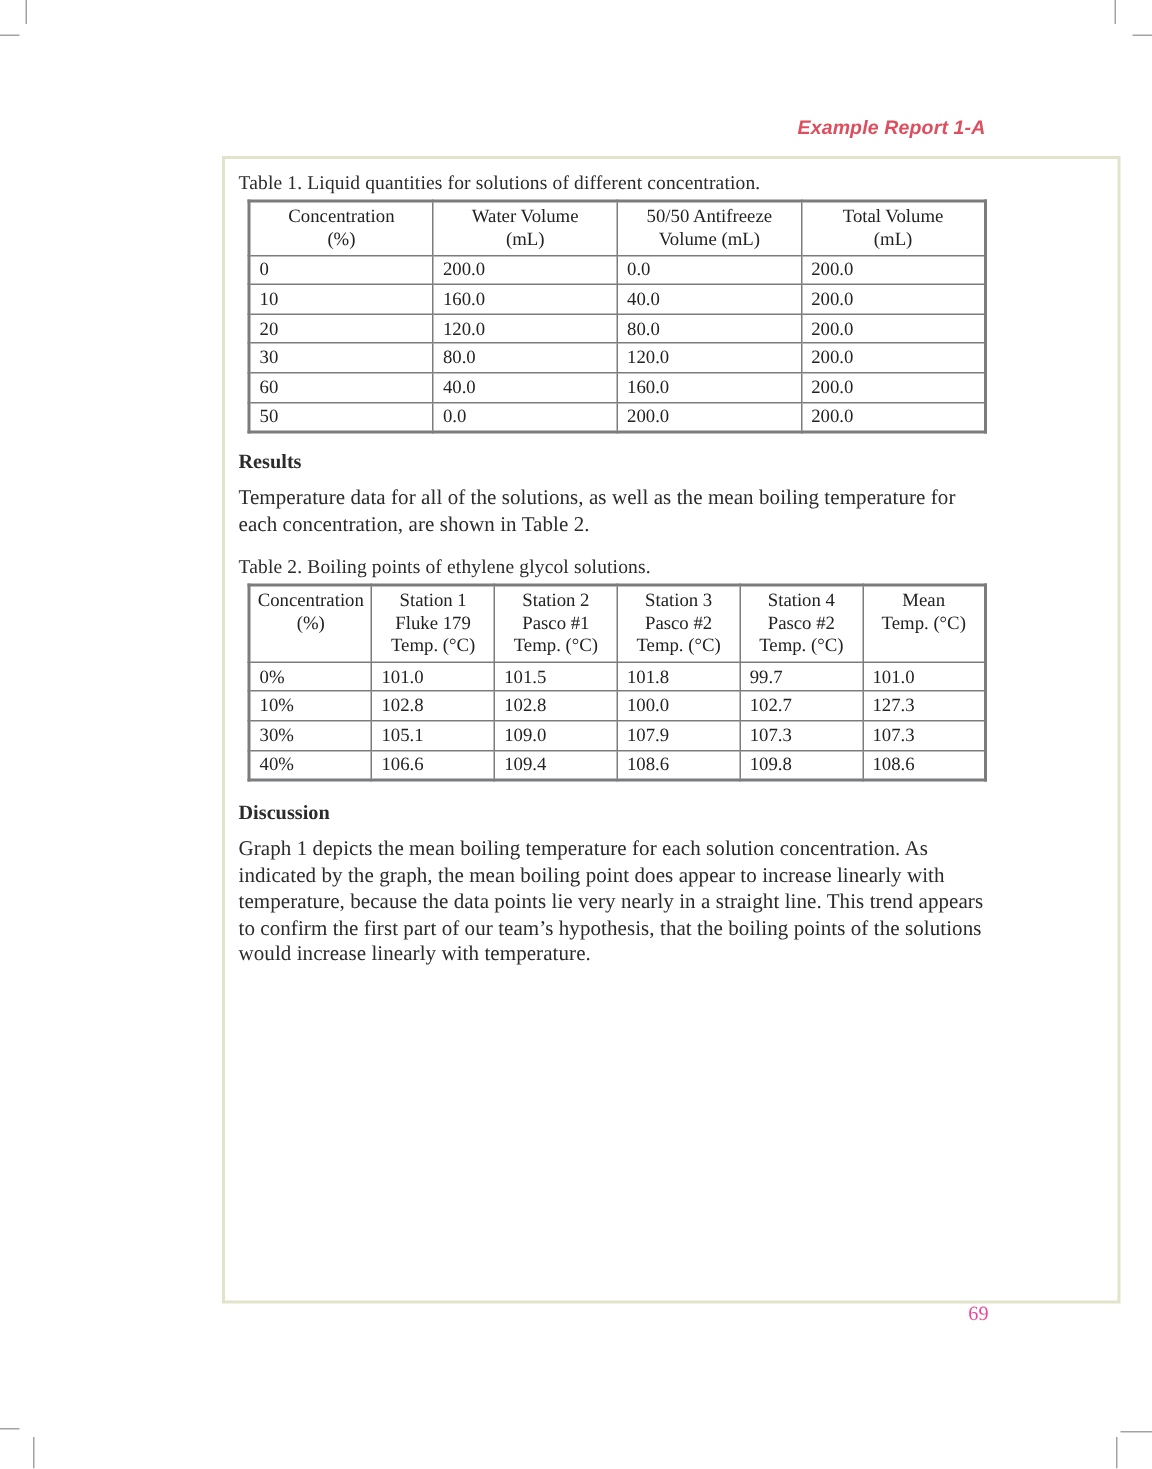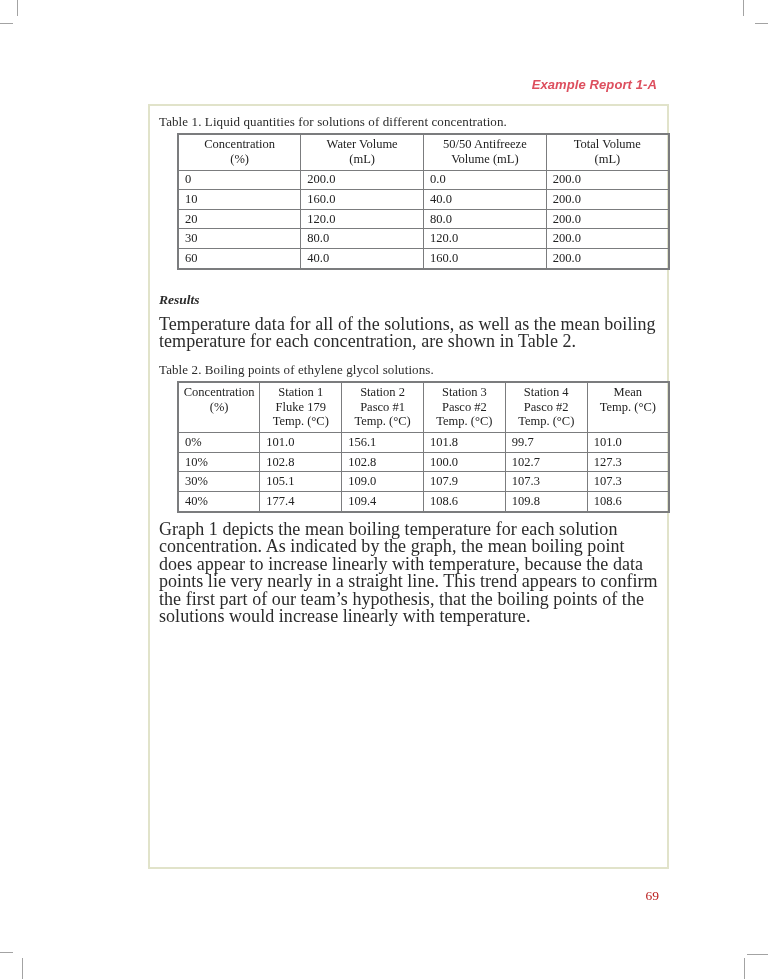--- a/index.html
+++ b/index.html
@@ -14,61 +14,61 @@
 
   
   .crop { position: absolute; background: #a3a3a3; }
   .crop.v { width: 1px; height: 16px; }
   .crop.h { width: 13px; height: 1px; }
 
   
   .page-frame {
     position: absolute;
     left: 148px; top: 104px;
-    width: 521px; height: 765px;
+    width: 599px; height: 765px;
     border: 2px solid var(--box-border, #e1e3ca);
     box-sizing: border-box;
     background: #ffffff;
     padding: 6px 8px 0 8px;
   }
 
   .report-label {
     position: absolute;
     top: 77px;
     right: 111px;
     font-family: "Liberation Sans", sans-serif;
     font-style: italic;
     font-weight: bold;
     font-size: 13px;
     color: var(--accent-red, #dd4f5e);
     letter-spacing: 0.1px;
   }
 
   .page-number {
     position: absolute;
-    top: 888px;
+    top: 868px;
     right: 109px;
     font-size: 13.5px;
-    color: #b91c1c;
+    color: #ec4899;
   }
 
   .table-caption {
     font-size: 13px;
     margin: 2px 0 3px 1px;
     letter-spacing: 0.1px;
   }
 
   table.data-table {
     border-collapse: collapse;
     table-layout: fixed;
     width: 493px;
     font-size: 12.5px;
     color: #222222;
     border: 2px solid var(--table-border, #7b7c7e);
-    margin-left: 19px;
+    margin-left: 7px;
   }
   table.data-table th, table.data-table td {
     border: 1px solid var(--table-border, #7b7c7e);
     overflow: hidden;
     white-space: nowrap;
   }
   table.data-table th {
     font-weight: normal;
     text-align: center;
     vertical-align: top;
@@ -83,29 +83,29 @@
     line-height: 14px;
   }
 
   .section-heading {
     font-size: 13.5px;
     font-weight: bold;
     margin: 12px 0 0 1px;
   }
 
   .body-paragraph {
-    font-size: 18px;
+    font-size: 14px;
     line-height: 17.6px;
     width: 499px;
     margin: 8px 0 0 1px;
     letter-spacing: 0.05px;
   }
 
   .spacer-t2caption { margin-top: 11px; }
-  .spacer-results { margin-top: 22px; font-style: italic; }
+  .spacer-results { margin-top: 11px; }
 </style>
 </head>
 <body>
 
 <div class="crop v" style="left:17px; top:0;"></div>
 <div class="crop h" style="left:0; top:23px;"></div>
 <div class="crop v" style="left:743px; top:0;"></div>
 <div class="crop h" style="left:755px; top:23px;"></div>
 <div class="crop h" style="left:0; top:952px;"></div>
 <div class="crop v" style="left:22px; top:958px; height:21px;"></div>
@@ -151,20 +151,26 @@
           <td>80.0</td>
           <td>120.0</td>
           <td>200.0</td>
         </tr>
         <tr>
           <td>60</td>
           <td>40.0</td>
           <td>160.0</td>
           <td>200.0</td>
         </tr>
+        <tr>
+          <td>50</td>
+          <td>0.0</td>
+          <td>200.0</td>
+          <td>200.0</td>
+        </tr>
       </tbody>
   </table>
 
   <div class="section-heading spacer-results">Results</div>
 
   <p class="body-paragraph">Temperature data for all of the solutions, as well as the mean boiling temperature for each concentration, are shown in Table 2.</p>
 
   <div class="table-caption spacer-t2caption">Table 2. Boiling points of ethylene glycol solutions.</div>
 
   <table class="data-table" data-table="table2">
@@ -175,21 +181,21 @@
           <th>Station 2<br>Pasco #1<br>Temp. (°C)</th>
           <th>Station 3<br>Pasco #2<br>Temp. (°C)</th>
           <th>Station 4<br>Pasco #2<br>Temp. (°C)</th>
           <th>Mean<br>Temp. (°C)</th>
         </tr>
       </thead>
     <tbody>
         <tr>
           <td>0%</td>
           <td>101.0</td>
-          <td>156.1</td>
+          <td>101.5</td>
           <td>101.8</td>
           <td>99.7</td>
           <td>101.0</td>
         </tr>
         <tr>
           <td>10%</td>
           <td>102.8</td>
           <td>102.8</td>
           <td>100.0</td>
           <td>102.7</td>
@@ -198,27 +204,28 @@
         <tr>
           <td>30%</td>
           <td>105.1</td>
           <td>109.0</td>
           <td>107.9</td>
           <td>107.3</td>
           <td>107.3</td>
         </tr>
         <tr>
           <td>40%</td>
-          <td>177.4</td>
+          <td>106.6</td>
           <td>109.4</td>
           <td>108.6</td>
           <td>109.8</td>
           <td>108.6</td>
         </tr>
       </tbody>
   </table>
 
+  <div class="section-heading" style="margin-top:13px;">Discussion</div>
 
   <p class="body-paragraph">Graph 1 depicts the mean boiling temperature for each solution concentration. As indicated by the graph, the mean boiling point does appear to increase linearly with temperature, because the data points lie very nearly in a straight line. This trend appears to confirm the first part of our team’s hypothesis, that the boiling points of the solutions would increase linearly with temperature.</p>
 
 </div>
 
 <div class="page-number">69</div>
 
 </body></html>

